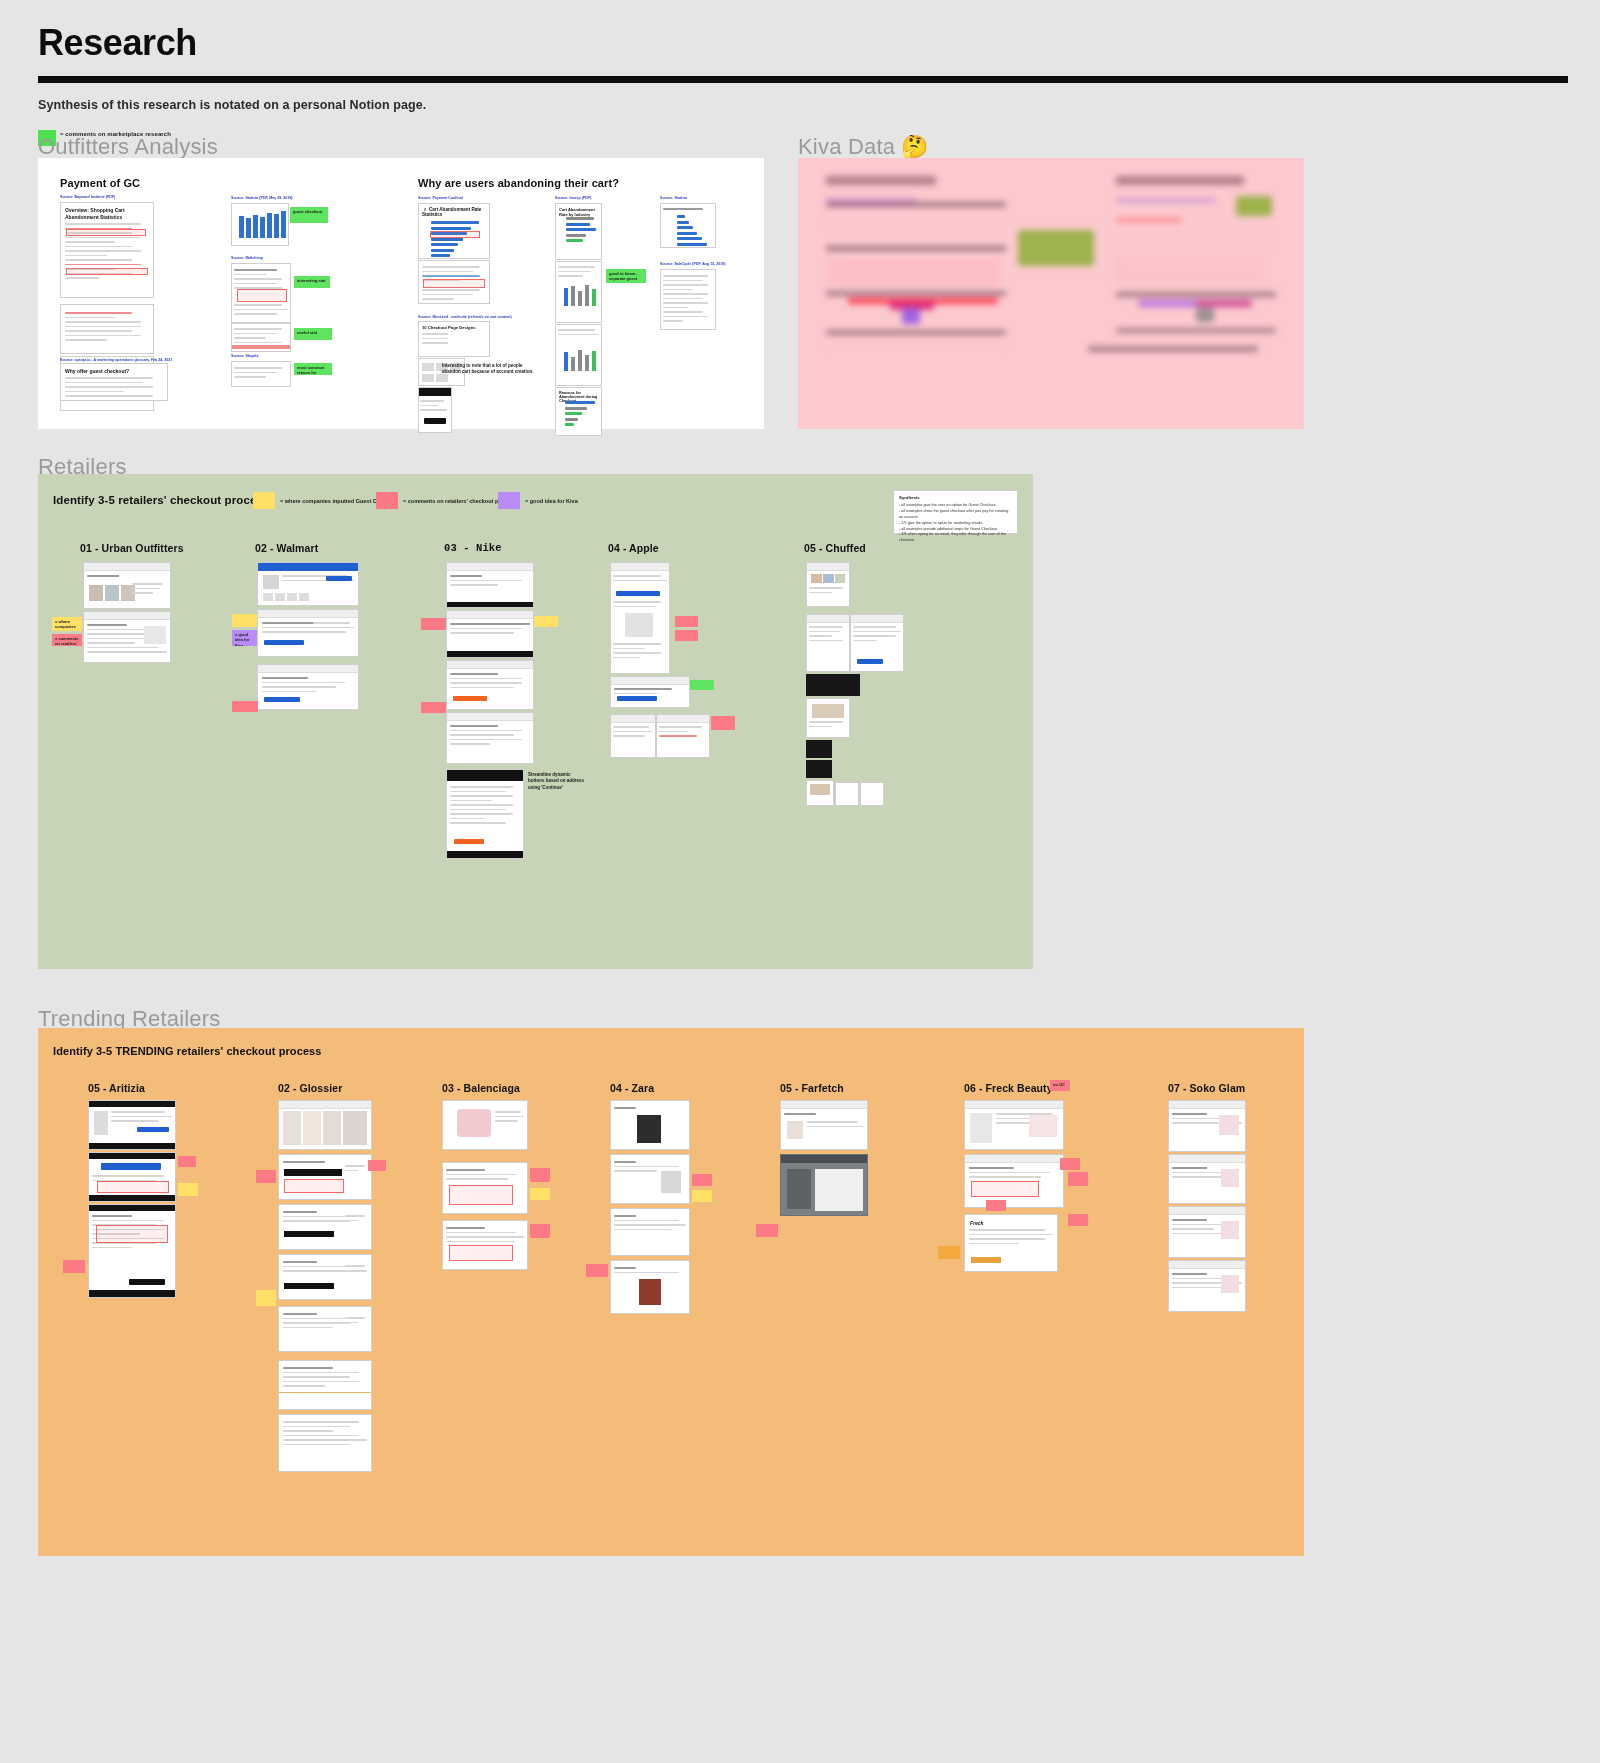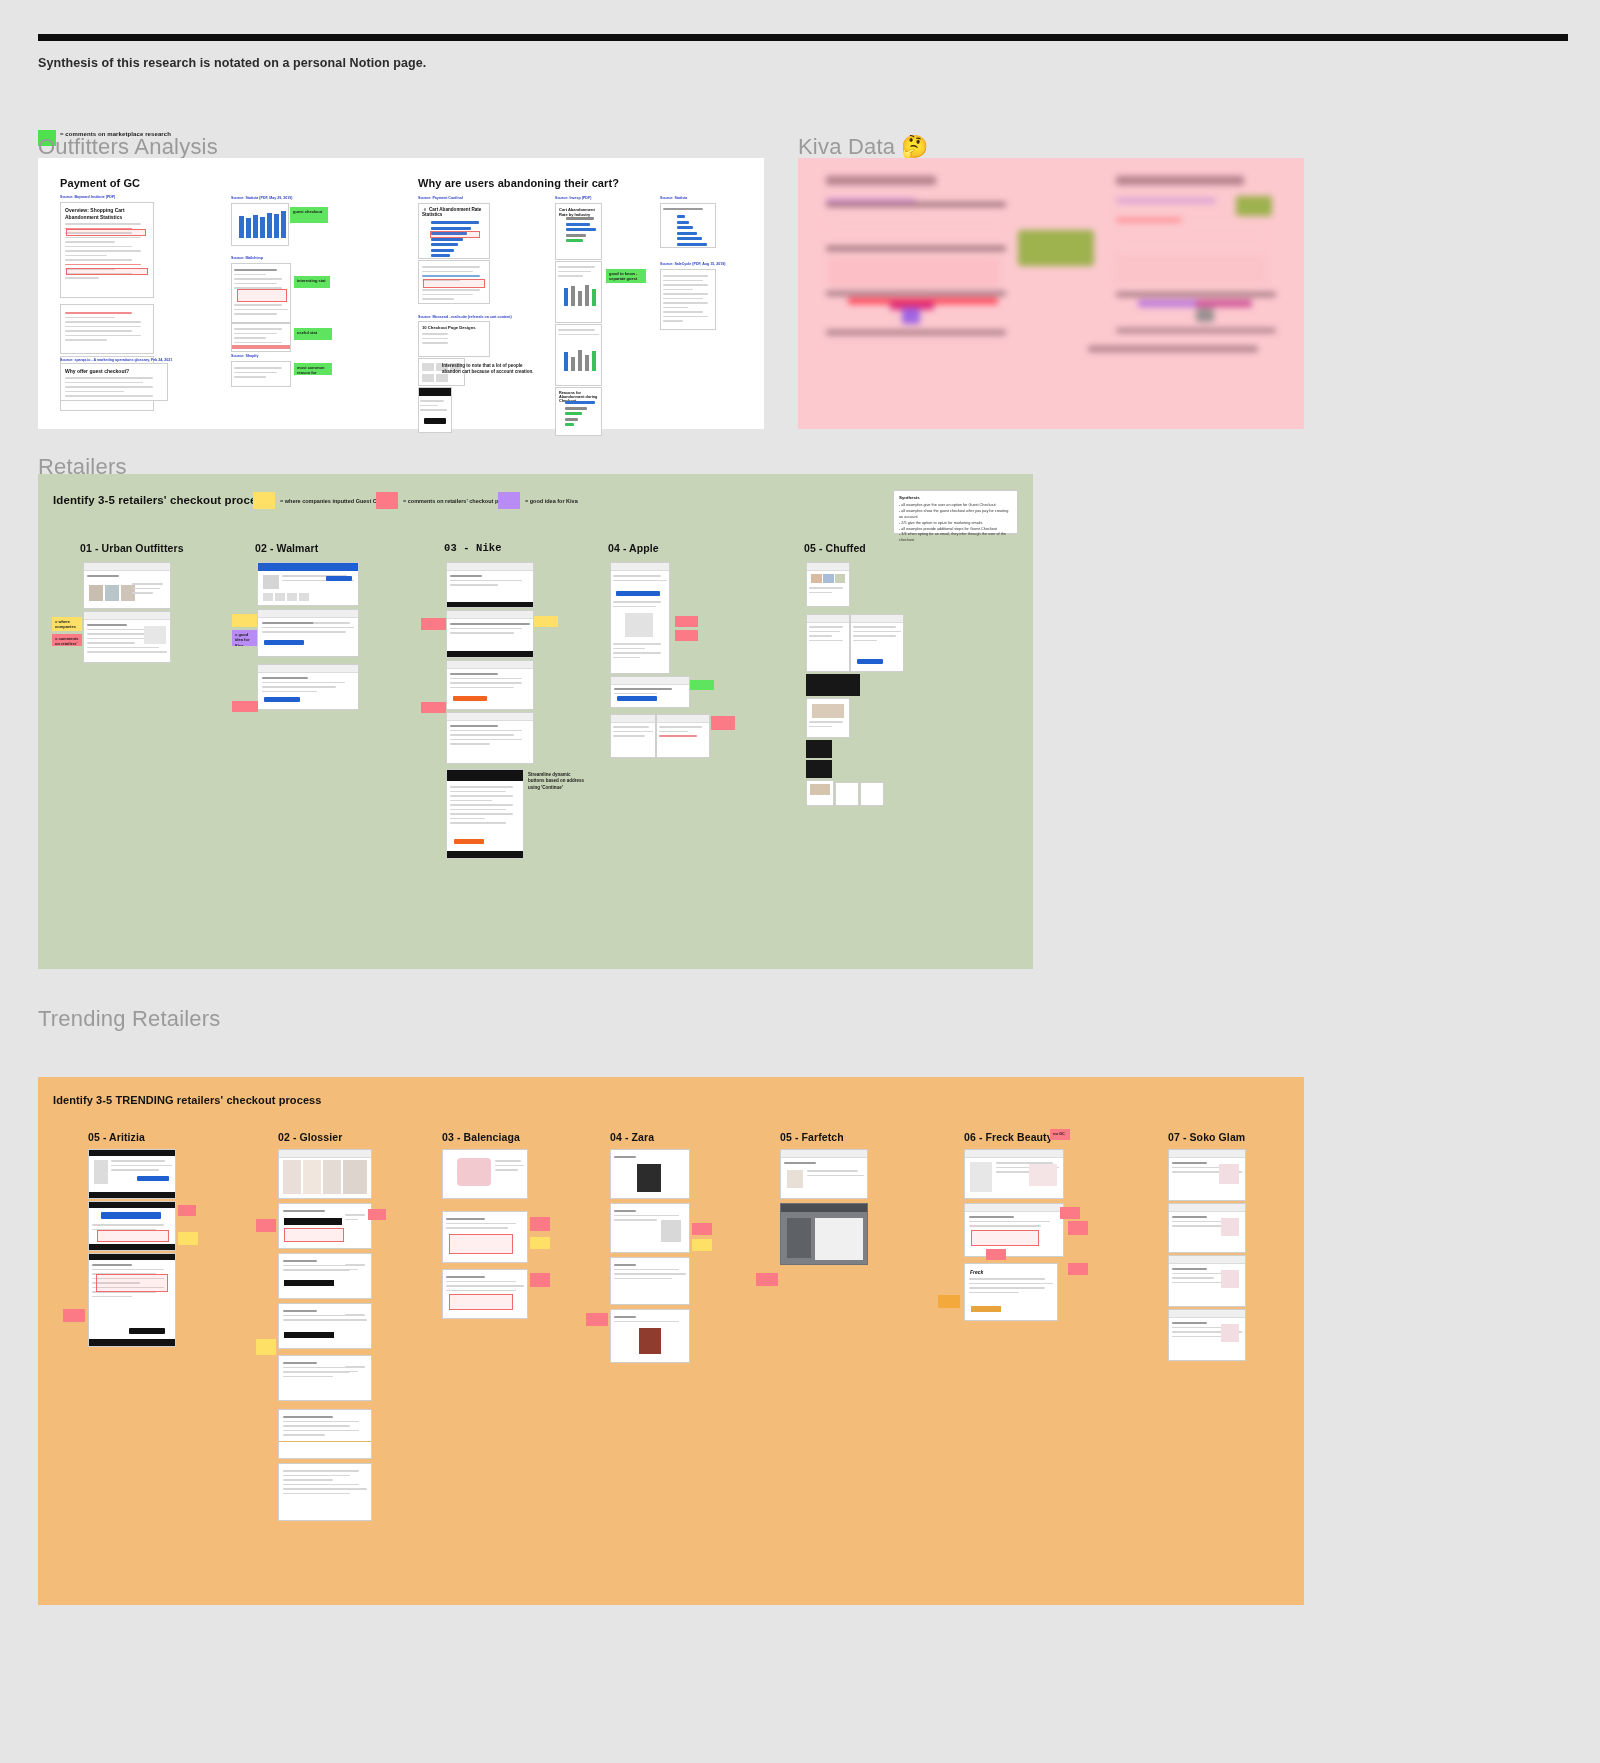--- a/index.html
+++ b/index.html
@@ -105,20 +105,21 @@
   .synth{position:absolute;background:#fff;border:1px solid #cdcdcd;padding:4px 5px;box-sizing:border-box;}
   .synth .h{font-size:4.4px;font-weight:700;color:#111;margin-bottom:3px;}
   .synth .b{font-size:3.8px;color:#333;line-height:1.55;}
 </style>
 </head>
 <body>
 
 <div class="page">
 
   <div class="hdr">
+    <h1>Research</h1>
     <div class="rule"></div>
     <div class="subtitle">Synthesis of this research is notated on a personal Notion page.</div>
   </div>
 
   <div class="top-legend">
     <div class="sw"></div>
     <div class="tx">= comments on marketplace research</div>
   </div>
 
   <div class="sect-title" style="left:38px;top:134px;">Outfitters Analysis</div>
@@ -684,21 +685,21 @@
     <div class="art" style="left:768px;top:306px;width:26px;height:24px;">
       <div class="thumb" style="left:3px;top:3px;width:20px;height:11px;background:#d5c4ae;"></div>
     </div>
     <div class="art" style="left:797px;top:308px;width:22px;height:22px;"></div>
     <div class="art" style="left:822px;top:308px;width:22px;height:22px;"></div>
 
   </div>
 
   <div class="sect-title" style="left:38px;top:1006px;">Trending Retailers</div>
 
-  <div class="board board-orange" style="left:38px;top:1077px;width:1266px;height:528px;">
+  <div class="board board-orange" style="left:38px;top:1028px;width:1266px;height:528px;">
 
     <div class="board-heading" style="left:15px;top:17px;">Identify 3-5 TRENDING retailers' checkout process</div>
 
     <div class="col-label" style="left:50px;top:54px;">05 - Aritizia</div>
     <div class="col-label" style="left:240px;top:54px;">02 - Glossier</div>
     <div class="col-label" style="left:404px;top:54px;">03 - Balenciaga</div>
     <div class="col-label" style="left:572px;top:54px;">04 - Zara</div>
     <div class="col-label" style="left:742px;top:54px;">05 - Farfetch</div>
     <div class="col-label" style="left:926px;top:54px;">06 - Freck Beauty</div>
     <div class="note r" style="left:1012px;top:52px;width:20px;height:11px;font-size:4px;">no GC</div>

